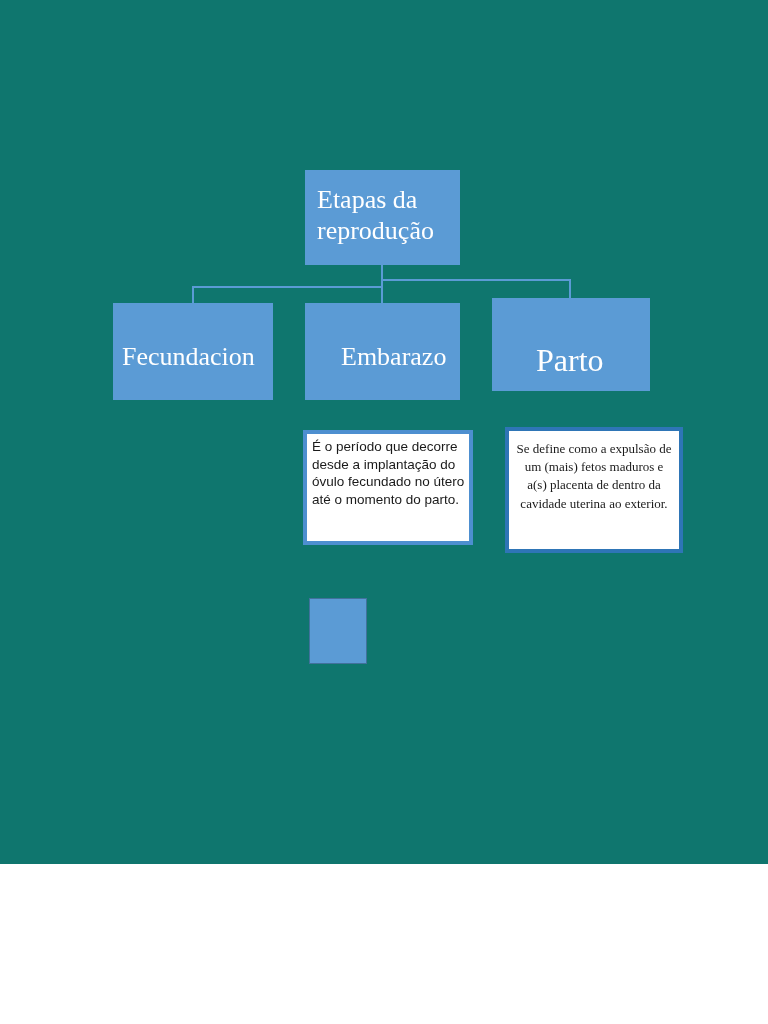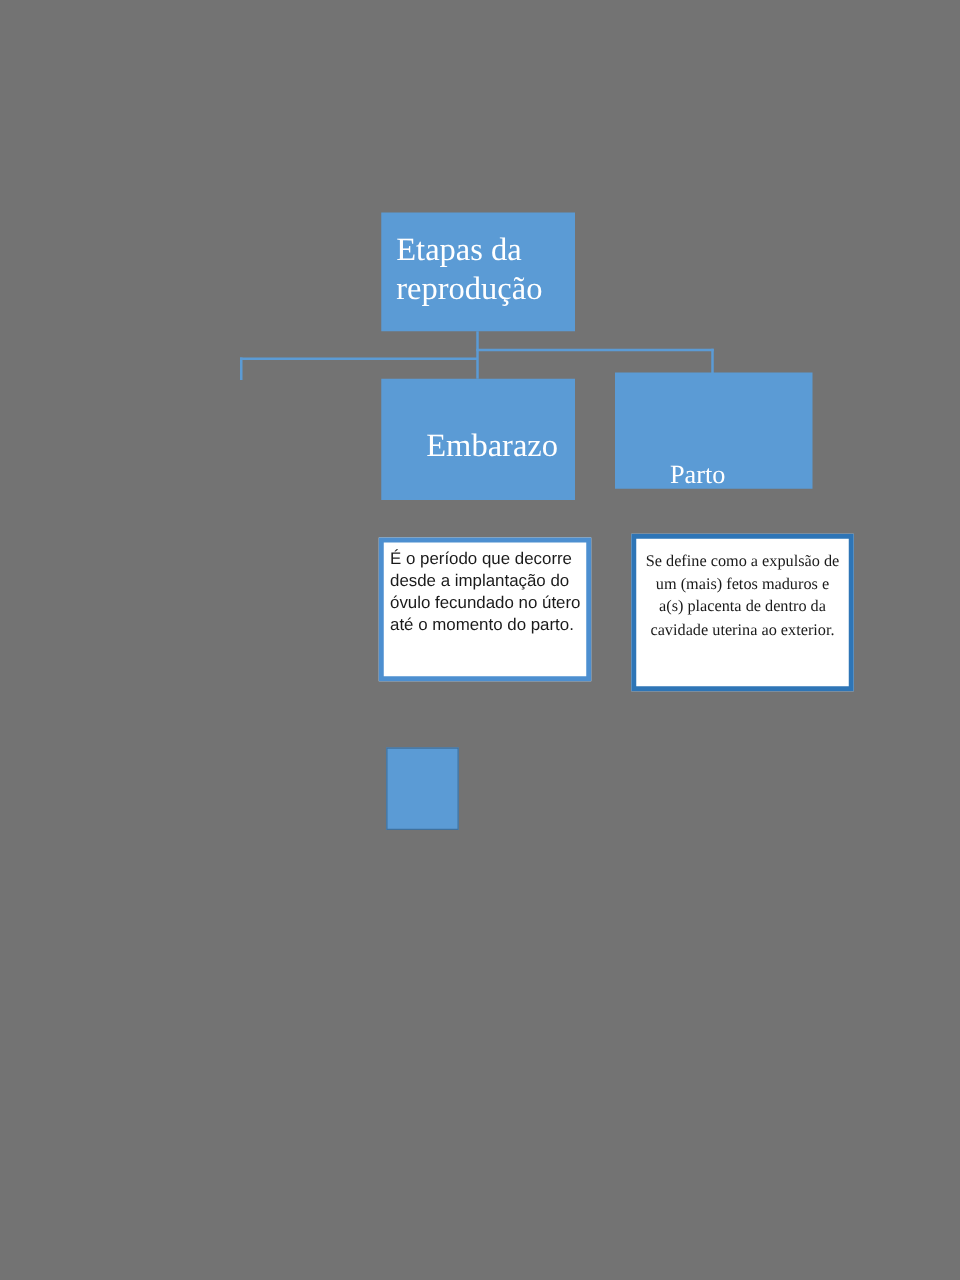--- a/index.html
+++ b/index.html
@@ -13,22 +13,22 @@
     position: relative;
     overflow: hidden;
     font-family: "Liberation Sans", sans-serif;
   }
 
   #page {
     position: absolute;
     left: 0;
     top: 0;
     width: 768px;
-    height: 1024px;
-    background: #737373;
+    height: 864px;
+    background: #0f766e;
   }
 
   
   .conn {
     position: absolute;
     background: #5b9bd5;
   }
   .conn-v { width: 2px; }
   .conn-h { height: 2px; }
 
@@ -78,23 +78,23 @@
     padding-left: 36px;
     align-items: flex-end;
     padding-bottom: 28px;
   }
 
   #node-parto {
     left: 492px;
     top: 298px;
     width: 158px;
     height: 93px;
-    font-size: 21px;
+    font-size: 32px;
     padding-left: 44px;
-    align-items: flex-end;
+    align-items: center;
     padding-top: 32px;
   }
 
   
   #node-empty-square {
     position: absolute;
     left: 309px;
     top: 598px;
     width: 58px;
     height: 66px;
@@ -166,20 +166,23 @@
   <div class="conn conn-v" style="left:192px; top:286px; height:18px;"></div>
 
   <div class="conn conn-h" style="left:381px; top:279px; width:190px;"></div>
 
   <div class="conn conn-v" style="left:569px; top:279px; height:20px;"></div>
 
   <div class="node" id="node-root">
     <span class="node-label">Etapas da reprodução</span>
   </div>
 
+  <div class="node" id="node-fecundacion">
+    <span class="node-label">Fecundacion</span>
+  </div>
 
   <div class="node" id="node-embarazo">
     <span class="node-label">Embarazo</span>
   </div>
 
   <div class="node" id="node-parto">
     <span class="node-label">Parto</span>
   </div>
 
 

